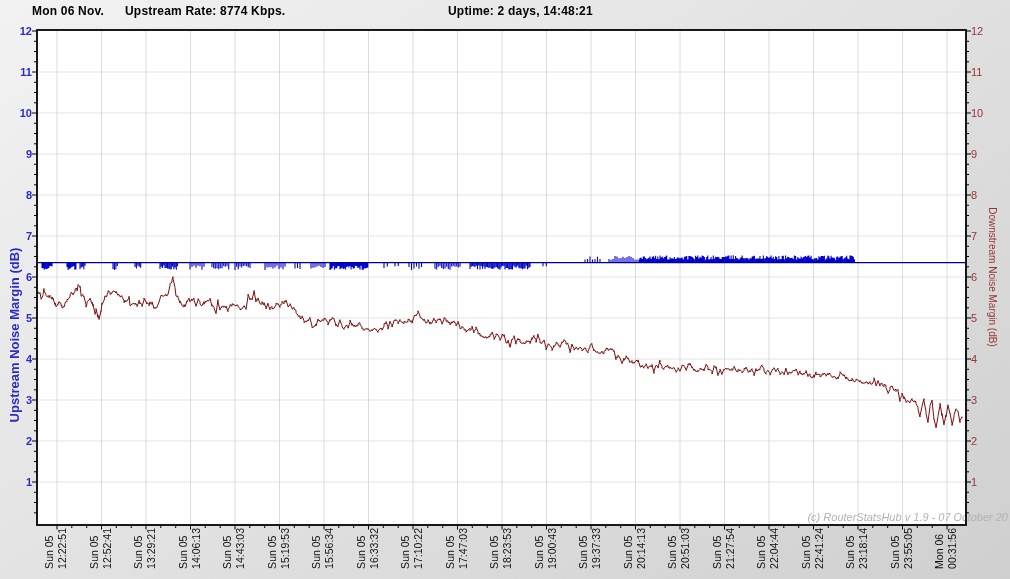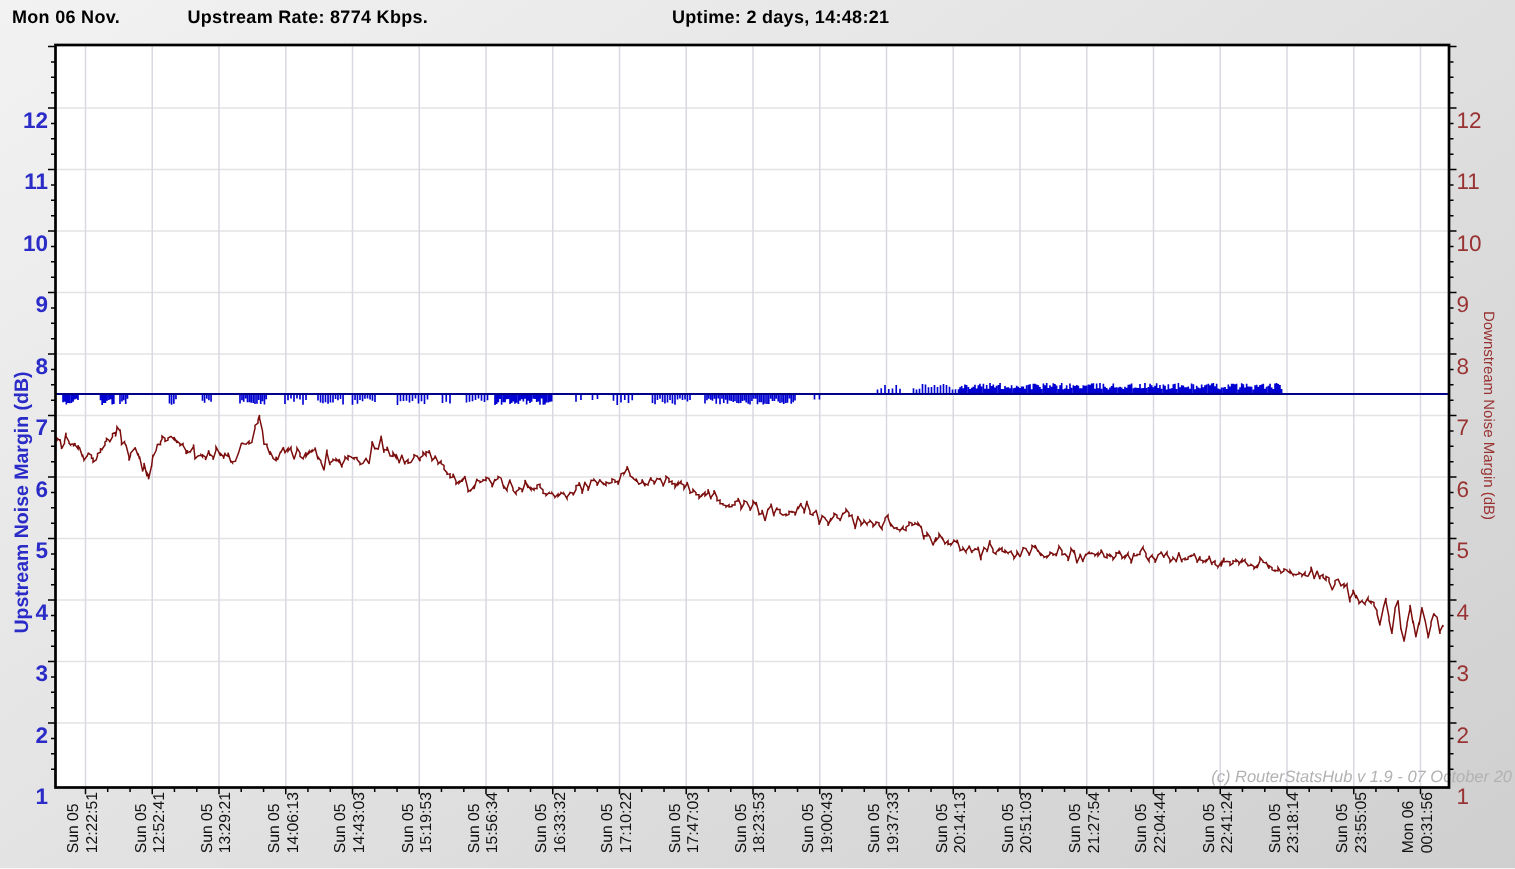--- a/index.html
+++ b/index.html
@@ -7,34 +7,34 @@
        font-family:"Liberation Sans","DejaVu Sans",sans-serif;}
   .app{position:relative;width:1010px;height:579px;
        background:linear-gradient(145deg,#f2f2f2 0%,#e3e3e3 45%,#cfcfcf 100%);}
   .hdr-item{position:absolute;top:4px;font-size:12px;font-weight:bold;color:#000;
             letter-spacing:.2px;white-space:nowrap;}
   .axis-title{position:absolute;white-space:nowrap;}
   .axis-title.left{left:14px;top:335px;transform:translate(-50%,-50%) rotate(-90deg);
             font-size:13px;font-weight:bold;color:#2b2bc8;}
   .axis-title.right{left:992px;top:277px;transform:translate(-50%,-50%) rotate(90deg);
             font-size:10px;color:#993333;}
-  .ytick{position:absolute;font-size:15px;font-weight:bold;white-space:nowrap;margin-top:47px;}
+  .ytick{position:absolute;font-size:11px;font-weight:bold;white-space:nowrap;}
   .ytick.l{left:0;width:32px;text-align:right;color:#2b2bc8;}
   .ytick.r{left:971px;text-align:left;color:#993333;font-weight:normal;}
   .xlab{position:absolute;top:528px;width:26px;height:50px;}
   .xlab>span{display:block;writing-mode:vertical-rl;transform:rotate(180deg);
              font-size:10.5px;line-height:12.5px;color:#111;white-space:pre;}
   svg{position:absolute;left:0;top:0;}
 </style>
 </head>
 <body>
 
 <div class="app">
 
-  <div class="hdr-item" style="left:8px">Mon 06 Nov.</div>
+  <div class="hdr-item" style="left:32px">Mon 06 Nov.</div>
   <div class="hdr-item" style="left:125px">Upstream Rate: 8774 Kbps.</div>
   <div class="hdr-item" style="left:448px">Uptime: 2 days, 14:48:21</div>
 
   <div class="axis-title left">Upstream Noise Margin (dB)</div>
   <div class="axis-title right">Downstream Noise Margin (dB)</div>
 
   <svg id="plot" width="1010" height="579" viewBox="0 0 1010 579">
     <g id="bg-layer">
         <rect x="37" y="30" width="929" height="495" fill="#ffffff"></rect>
         <line x1="38" y1="72" x2="965" y2="72" stroke="#e3e3e3" stroke-width="1"></line>

